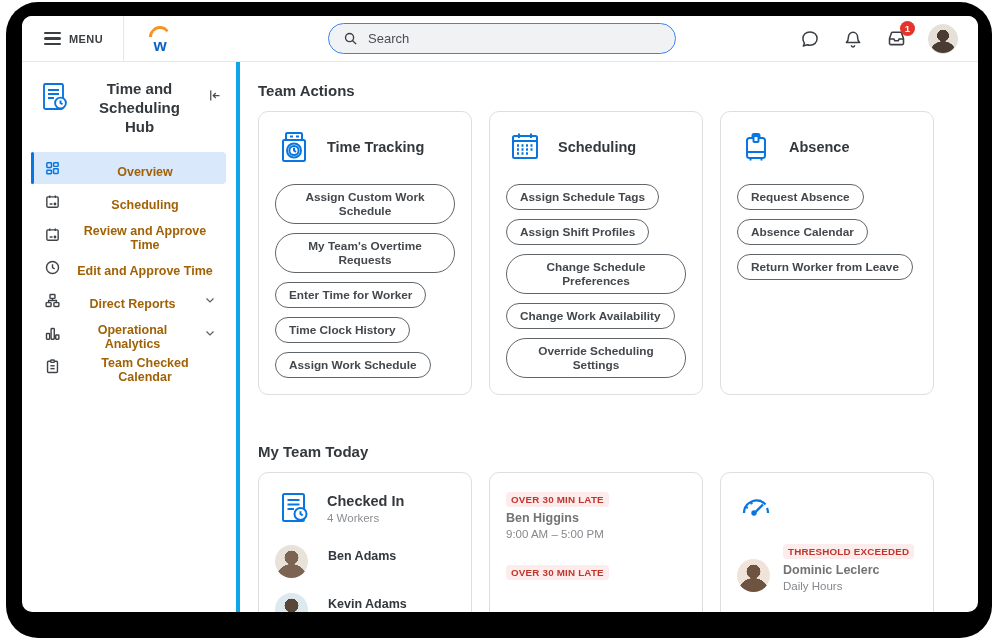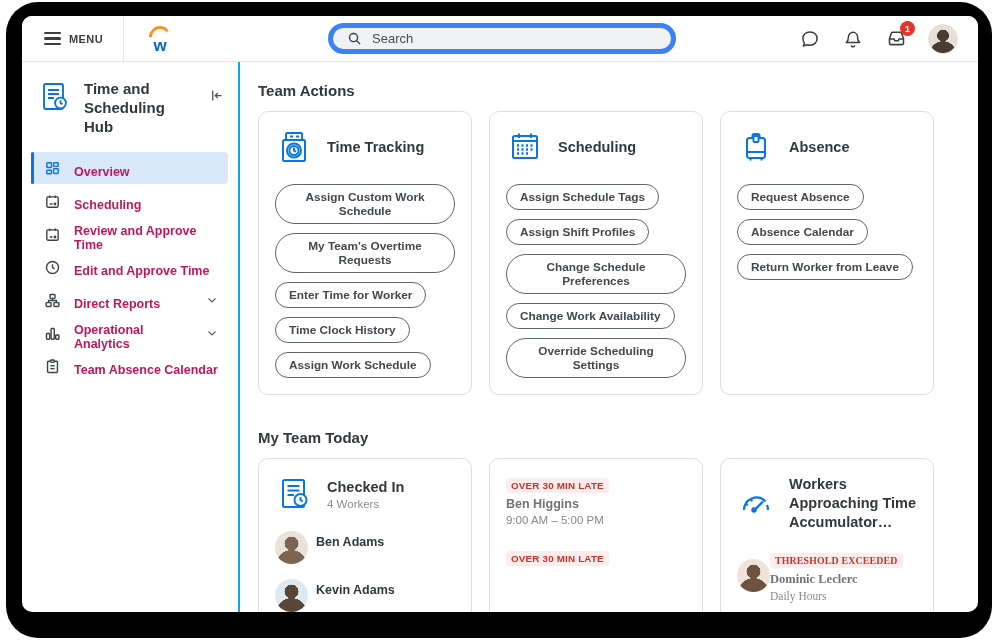--- a/index.html
+++ b/index.html
@@ -12,71 +12,71 @@
   .menu-btn { display:flex; align-items:center; gap:8px; padding:0 20px 0 22px; height:100%; cursor:pointer; }
   .menu-btn .bars { width:17px; }
   .menu-btn .bars span { display:block; height:2.4px; background:#3b3e42; border-radius:2px; margin:3px 0; }
   .menu-label { font-size:11px; font-weight:700; letter-spacing:.4px; color:#3b3e42; }
   .tb-divider { width:1px; height:46px; background:#e6e7e9; }
   .logo-wrap { padding:0 0 0 22px; display:flex; align-items:center; }
   .logo { position:relative; width:28px; height:28px; }
   .logo .arc { position:absolute; left:3px; top:1px; width:22px; height:22px; border:3.2px solid #f69422; border-radius:50%; border-bottom-color:transparent; border-left-color:transparent; transform:rotate(-45deg); clip-path:inset(0 0 44% 0); }
   .logo .w { position:absolute; left:0; right:0; bottom:-1px; text-align:center; font-size:17px; font-weight:800; color:#0b66c3; line-height:1; }
   .search-wrap { position:absolute; left:306px; width:348px; top:7px; }
-  .search-box { display:flex; align-items:center; gap:10px; height:31px; background:#f1f2f4; border:5px solid #3b82f6; border-radius:16px; padding:0 14px; }
+  .search-box { display:flex; align-items:center; gap:10px; height:31px; background:#f1f2f4; border:1px solid #3b82f6; border-radius:16px; padding:0 14px; }
   .search-box svg { flex:0 0 auto; }
   .search-box input { border:none; outline:none; background:transparent; font-size:13px; color:#3b3e42; width:100%; font-family:inherit; }
   .search-box input::placeholder { color:#4a4d52; }
   .tb-right { margin-left:auto; display:flex; align-items:center; gap:21px; padding-right:20px; }
   .tb-icon { position:relative; width:22px; height:22px; display:flex; align-items:center; justify-content:center; cursor:pointer; color:#3b3e42; }
   .badge-dot { position:absolute; top:-7px; right:-8px; min-width:15px; height:15px; border-radius:8px; background:#e2352c; color:#fff; font-size:9.5px; font-weight:700; display:flex; align-items:center; justify-content:center; padding:0 3px; }
   .tb-avatar { width:30px; height:30px; border-radius:50%; overflow:hidden; cursor:pointer; border:1px solid #e0e0e0; }
 
   
   .avatar { border-radius:50%; overflow:hidden; position:relative; flex:0 0 auto; }
   .avatar::after { content:""; position:absolute; inset:0; background:radial-gradient(circle at 50% 38%, var(--head) 0 26%, transparent 27%), radial-gradient(circle at 50% 105%, var(--head) 0 40%, transparent 41%); }
   .av-a { --head:#7d6352; background:#e9e2d9; }
   .av-b { --head:#5a4636; background:#dde8ef; }
   .av-e { --head:#6e5340; background:#f0e4da; }
   .av-h { --head:#4a3b33; background:#e6e0d7; }
 
   
   .body-row { flex:1; display:flex; min-height:0; }
-  .sidebar { width:218px; flex:0 0 218px; border-right:2px solid #0ea5e9; padding-top:18px; }
+  .sidebar { width:218px; flex:0 0 218px; border-right:4px solid #0ea5e9; padding-top:18px;text-align:center; }
   .hub-header { display:flex; align-items:flex-start; gap:12px; padding:0 14px 16px 16px; }
   .hub-title { font-size:15px; font-weight:700; color:#33383d; line-height:1.25; flex:1; }
   .collapse-btn { color:#4a4d52; cursor:pointer; margin-top:8px; }
   .nav-item { display:flex; align-items:center; gap:13px; height:32px; margin:0 10px 1px 9px; padding:0 10px 0 13px; border-radius:4px; cursor:pointer; position:relative; color:#3f4347; }
-  .nav-item .label { font-size:12.5px; font-weight:700; color:#be185d; flex:1;margin-top:8px; }
+  .nav-item .label { font-size:12.5px; font-weight:700; color:#a16207; flex:1;margin-top:8px; }
   .nav-item.selected { background:#d9e8fb; color:#0875e1; }
   .nav-item.selected::before { content:""; position:absolute; left:0; top:0; bottom:0; width:3px; background:#0875e1; border-radius:2px; }
   .nav-item .chev { color:#5a5e63; display:flex; }
 
   
   .main { flex:1; padding:20px 0 0 18px; overflow:hidden; }
   .section-heading { font-size:15px; font-weight:700; color:#33383d; margin-bottom:12px; }
-  .card-row { display:flex; gap:17px; margin-bottom:34px; align-items:stretch; }
+  .card-row { display:flex; gap:17px; margin-bottom:48px; align-items:stretch; }
   .card { width:214px; flex:0 0 214px; border:1px solid #dcdee1; border-radius:10px; background:#fff; padding:16px; }
   .row2 .card { height:300px; }
   .card-head { display:flex; align-items:center; gap:14px; margin-bottom:18px; }
   .card-head .cicon { color:#0875e1; flex:0 0 auto; display:flex; }
   .card-title { font-size:14.5px; font-weight:700; color:#33383d; line-height:1.3; }
   .card-sub { font-size:11.5px; color:#8b8e92; font-weight:400; margin-top:2px; }
   .pill { display:block; width:max-content; max-width:100%; background:#fff; border:1px solid #60656a; border-radius:999px; padding:5px 13px; font-size:11.8px; font-weight:700; color:#44484c; margin-bottom:9px; cursor:pointer; font-family:inherit; }
   .pill:last-child { margin-bottom:0; }
 
-  .worker-row { display:flex; align-items:flex-start; gap:8px; margin-bottom:15px; }
+  .worker-row { display:flex; align-items:flex-start; gap:20px; margin-bottom:15px; }
   .worker-row .avatar { width:33px; height:33px; }
   .worker-name { font-size:12.5px; font-weight:700; color:#33383d; padding-top:4px; }
 
   .alert-badge { display:inline-block; font-size:9.8px; font-weight:700; letter-spacing:.2px; color:#c0362c; background:#fcecec; border-radius:4px; padding:2px 5px; margin-bottom:4px; }
   .nci-entry { margin-bottom:22px; }
   .entry-name { font-size:12.5px; font-weight:700; color:#737373; margin-bottom:3px; }
   .entry-detail { font-size:11.5px; color:#85888c; }
-  .acc-entry { display:flex; align-items:center; margin-bottom:17px;font-family:Liberation Serif, serif; }
+  .acc-entry { display:flex; gap:13px; align-items:flex-end; margin-bottom:17px; }
   .acc-entry .avatar { width:33px; height:33px; }
 </style>
 </head>
 <body>
 
 <div class="device-frame"></div>
 <div class="window">
 
   <div class="topbar">
     <div class="menu-btn">
@@ -213,21 +213,21 @@
             </svg>
           </span>
       </div>
       <div class="nav-item">
         <svg width="17" height="17" viewBox="0 0 24 24" fill="none" stroke="currentColor" stroke-width="2">
             <rect x="5" y="4.5" width="14" height="16" rx="1.5"></rect>
             <rect x="9.5" y="2.8" width="5" height="3.4" rx="1" fill="#fff"></rect>
             <line x1="9" y1="11" x2="15" y2="11"></line>
             <line x1="9" y1="15" x2="15" y2="15"></line>
           </svg>
-        <span class="label">Team Absence Calendar</span>
+        <span class="label">Team Checked Calendar</span>
       </div>
     </div>
 
     <div class="main">
 
       <div class="section-heading">Team Actions</div>
 
       <div class="card-row">
 
         <div class="card">
@@ -354,21 +354,20 @@
             <span class="cicon">
                 <svg width="38" height="34" viewBox="0 0 38 34" fill="none" stroke="currentColor" stroke-width="2.2">
                   <path d="M7 24a12.5 12.5 0 0 1 21.5-8.6"></path>
                   <path d="M31 24a12.4 12.4 0 0 0-1-5"></path>
                   <line x1="9" y1="18" x2="10.8" y2="19"></line>
                   <line x1="14" y1="13.5" x2="15" y2="15.2"></line>
                   <path d="M17.5 24l8.5-8.5" stroke-width="2.4"></path>
                   <circle cx="17" cy="24" r="1.6" fill="currentColor"></circle>
                 </svg>
               </span>
-            <div class="card-title">Workers Approaching Time Accumulator…</div>
           </div>
           <div class="acc-entry">
             <span class="avatar av-e"></span>
             <div>
               <span class="alert-badge">THRESHOLD EXCEEDED</span>
               <div class="entry-name">Dominic Leclerc</div>
               <div class="entry-detail">Daily Hours</div>
             </div>
           </div>
 

